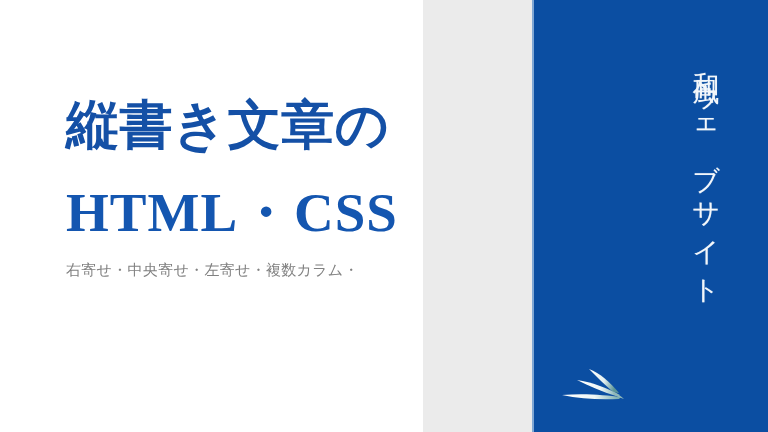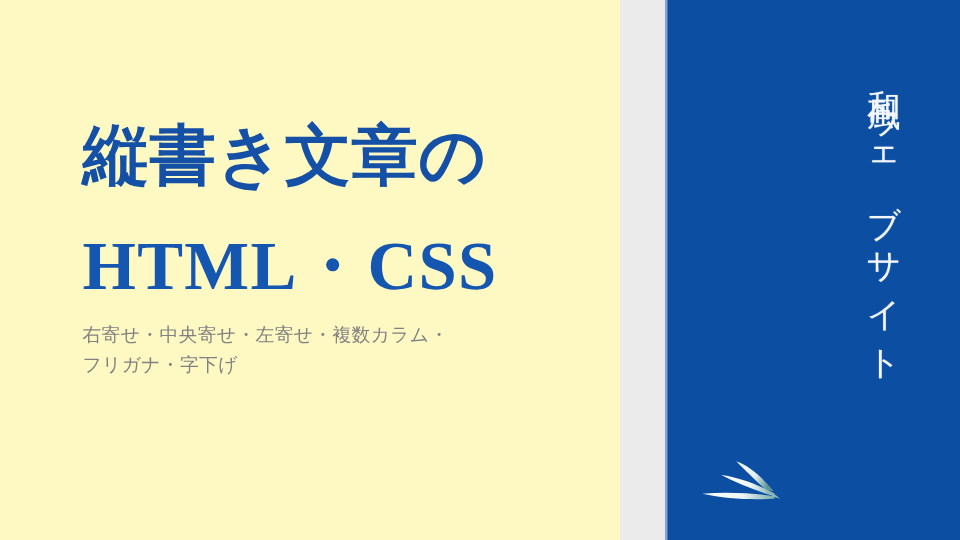--- a/index.html
+++ b/index.html
@@ -16,23 +16,23 @@
     background: #ebebeb;
     font-family: "Liberation Sans", "DejaVu Sans", sans-serif;
     -webkit-font-smoothing: antialiased;
   }
 
   
   .left-panel {
     position: absolute;
     left: 0;
     top: 0;
-    width: 496px;
+    width: 423px;
     height: 432px;
-    background: #fef9c3;
+    background: #ffffff;
   }
   .headline-block {
     position: absolute;
     left: 66px;
     top: 88px;
     width: 450px;
   }
   .headline-line1 {
     display: block;
     color: #1450a6;
@@ -61,21 +61,21 @@
     width: 440px;
   }
   .subtitle-line {
     display: block;
     color: #818181;
     font-size: 15px;
     line-height: 24px;
     font-weight: 500;
     letter-spacing: 0.3px;
     white-space: nowrap;
-    font-family: Liberation Mono, monospace;
+    font-family: Liberation Sans, sans-serif;
   }
 
   
   .right-panel {
     position: absolute;
     left: 532px;
     top: 0;
     width: 236px;
     height: 432px;
     background: #0b4ea2;
@@ -122,21 +122,20 @@
 
   <div class="left-panel">
 
     <div class="headline-block">
       <span class="headline-line1">縦書き文章の</span>
       <span class="headline-line2">HTML・CSS</span>
     </div>
 
     <div class="subtitle-block">
       <span class="subtitle-line">右寄せ・中央寄せ・左寄せ・複数カラム・</span>
-      <span class="subtitle-line">フリガナ・字下げ</span>
     </div>
 
   </div>
 
   <div class="right-panel">
     <div class="panel-edge-line"></div>
 
     <div class="vertical-title">和風ウェブサイト</div>
 
     <div class="logo-mark">

